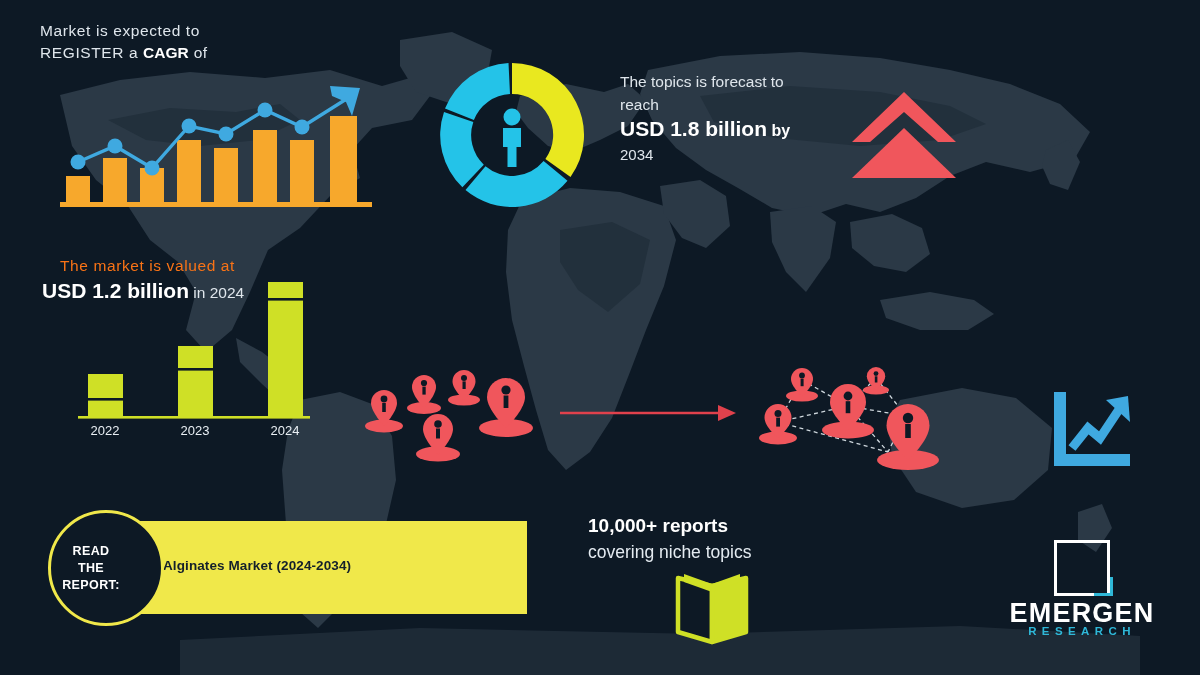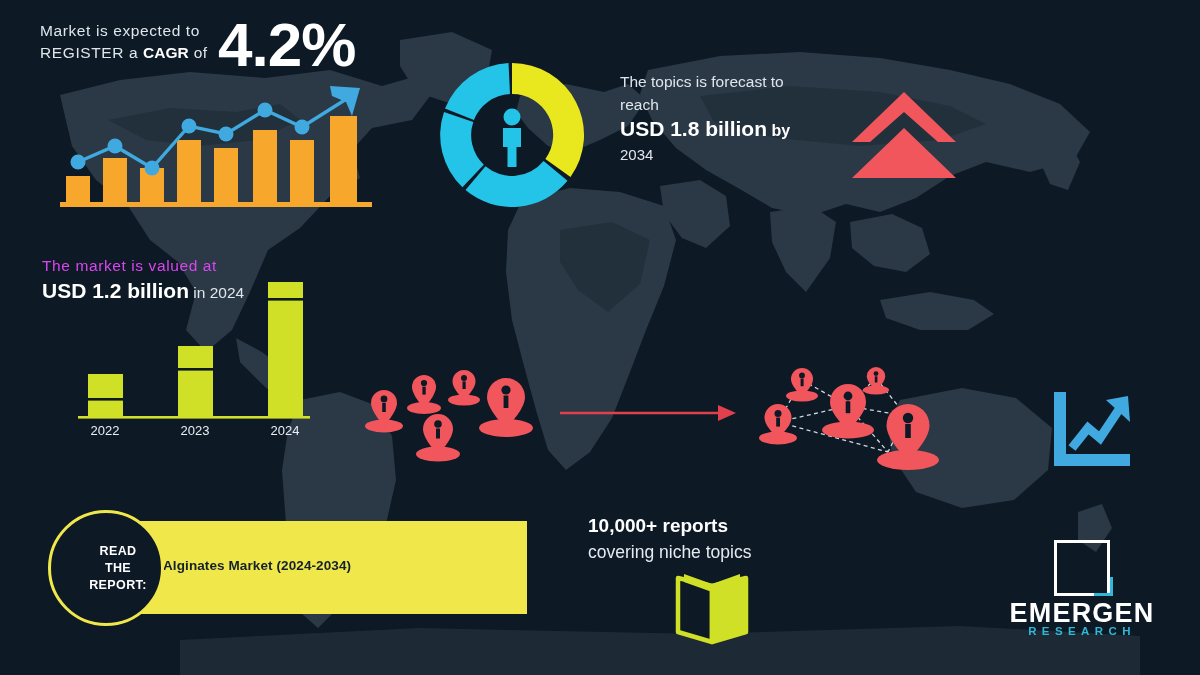--- a/index.html
+++ b/index.html
@@ -18,32 +18,32 @@
 
   .fc-l1{left:620px;top:70px;font-size:15.5px;line-height:23px;color:#dfe6ec;}
   .fc-l2{left:620px;top:93px;font-size:15.5px;line-height:23px;color:#dfe6ec;}
   .fc-big{left:620px;top:115px;font-size:21px;font-weight:700;color:#ffffff;line-height:28px;}
   .fc-by{font-size:16px;font-weight:700;color:#ffffff;}
   .fc-l4{left:620px;top:143px;font-size:15px;color:#dfe6ec;line-height:23px;}
 
   .frag{left:500px;top:220px;width:640px;font-size:14.6px;line-height:24px;color:#eef3f7;letter-spacing:.3px;}
   .frag b{color:#f2e83a;font-weight:700;letter-spacing:.4px;}
 
-  .val-l1{left:42px;top:257px;font-size:15.5px;color:#d946ef;letter-spacing:.6px;}
+  .val-l1{left:60px;top:257px;font-size:15.5px;color:#f97316;letter-spacing:.6px;}
   .val-l2{left:42px;top:279px;font-size:21px;font-weight:700;color:#ffffff;}
   .val-in{font-size:15.5px;font-weight:400;color:#dfe6ec;}
 
   .rep-n{left:588px;top:512px;font-size:19px;font-weight:700;color:#ffffff;line-height:27px;}
   .rep-s{left:588px;top:539px;font-size:17.5px;font-weight:400;color:#e4ebf1;line-height:27px;}
 
   
   .yellowbar{left:118px;top:521px;width:409px;height:93px;background:#f0e84a;}
   .readcircle{left:48px;top:510px;width:116px;height:116px;border-radius:50%;
               background:#0d1925;border:3px solid #f0e84a;box-sizing:border-box;}
-  .readtxt{left:60px;top:510px;width:116px;height:116px;display:flex;align-items:center;
+  .readtxt{left:33px;top:510px;width:116px;height:116px;display:flex;align-items:center;
            justify-content:center;text-align:center;font-size:12.5px;font-weight:700;
            color:#ffffff;line-height:17px;letter-spacing:.4px;}
   .reporttitle{left:163px;top:558px;font-size:13.5px;font-weight:700;color:#14202b;letter-spacing:.1px;}
 
   
   .logo-sq{left:1054px;top:540px;width:56px;height:56px;box-sizing:border-box;
            border:3px solid #ffffff;}
   .logo-sq-accent{left:1094px;top:577px;width:19px;height:19px;box-sizing:border-box;
            border-right:3px solid #2fb8d8;border-bottom:3px solid #2fb8d8;}
   .logo-em{left:982px;top:598px;width:200px;text-align:center;font-size:27px;font-weight:700;
@@ -105,21 +105,20 @@
       <path d="M700,96 L790,86 L880,92 L950,106 L986,124 L940,140 L860,146 L776,138 L714,122 Z"></path>
     </g>
   </svg>
 
   <div class="abs cagr-line2">
     <span class="t-light">REGISTER a </span><span class="cagr-bold">CAGR</span><span class="t-light"> of</span>
   </div>
   <div class="abs cagr-line1">
     <span class="t-light">Market is expected to</span>
   </div>
-  <div class="abs cagr-value">4.2%</div>
 
   <svg class="abs" style="left:60px;top:82px;" width="340" height="132" viewBox="0 0 340 132">
     <g fill="#f7a82c">
       <rect x="6" y="94" width="24" height="26"></rect>
       <rect x="43" y="76" width="24" height="44"></rect>
       <rect x="80" y="86" width="24" height="34"></rect>
       <rect x="117" y="58" width="24" height="62"></rect>
       <rect x="154" y="66" width="24" height="54"></rect>
       <rect x="193" y="48" width="24" height="72"></rect>
       <rect x="230" y="58" width="24" height="62"></rect>

